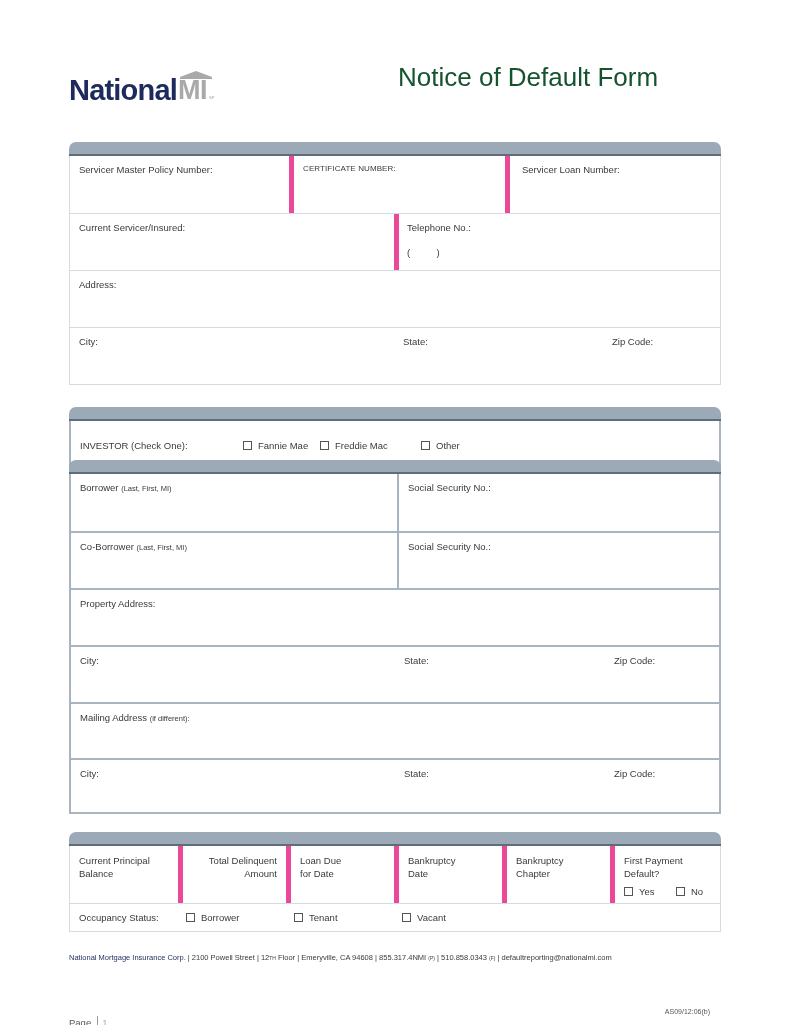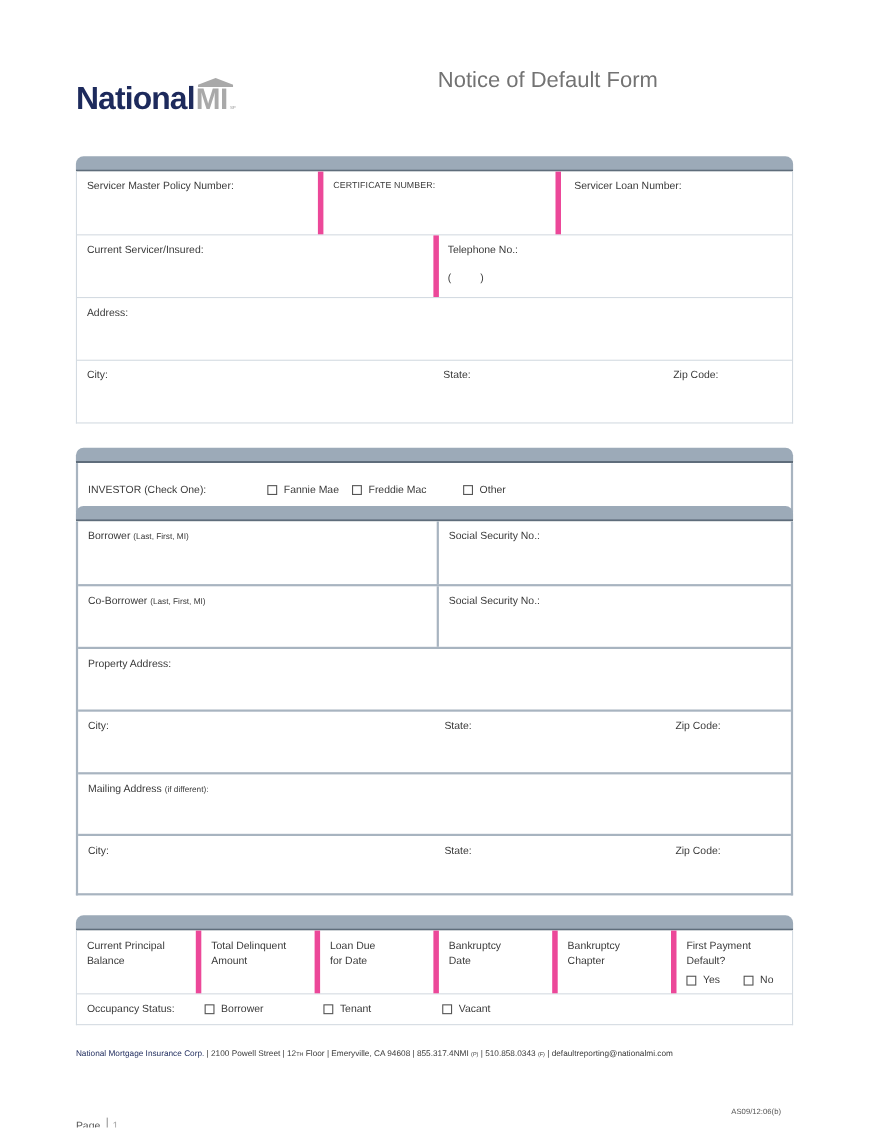--- a/index.html
+++ b/index.html
@@ -5,21 +5,21 @@
   * { box-sizing: border-box; margin: 0; padding: 0; }
   html, body { width: 790px; height: 1025px; background: #ffffff; overflow: hidden; }
   body { position: relative; font-family: "Liberation Sans", sans-serif; color: #333; }
 
   .logo { position: absolute; left: 69px; top: 68px; height: 40px; display: flex; align-items: flex-end; }
   .logo .nat { font-family: "Liberation Sans", sans-serif; font-weight: bold; font-size: 29px; color: #1d2a5c; letter-spacing: -0.8px; line-height: 36px; }
   .logo .mi { position: relative; font-family: "Liberation Sans", sans-serif; font-weight: bold; font-size: 27px; color: #a9a9a9; line-height: 36px; margin-left: 1px; letter-spacing: -0.5px; }
   .logo .mi .roof { position: absolute; left: 2px; top: -1px; width: 32px; height: 8px; }
   .logo .sp { font-size: 4px; color: #999; margin-left: 2px; margin-bottom: 8px; }
 
-  .title { position: absolute; left: 398px; top: 62px; font-size: 20px; color: #737373; font-family: "Liberation Sans", sans-serif; }
+  .title { position: absolute; left: 398px; top: 62px; font-size: 26px; color: #14532d; font-family: "Liberation Sans", sans-serif; }
 
   .section { position: absolute; left: 69px; width: 652px; }
   .bar { height: 14px; background: #9caab8; border-radius: 7px 7px 0 0; border-bottom: 2px solid #5f6d7b; }
   .grid { border-left: 1px solid #d4dbe2; border-right: 1px solid #d4dbe2; border-bottom: 1px solid #d4dbe2; }
   .row { display: flex; border-top: 1px solid #d4dbe2; }
   .row:first-child { border-top: none; }
   .cell { position: relative; font-size: 9.5px; color: #3a3a3a; padding: 8px 9px; }
   .cell + .cell { border-left: 5px solid #ec4899; }
   .small { font-size: 7.5px; }
   .small-label { font-size: 8px; letter-spacing: 0.1px; }
@@ -141,21 +141,21 @@
 </div>
 
 <div class="section" style="top:832px;">
   <div class="bar"></div>
   <div class="grid">
     <div class="row" style="height:57px;">
       <div class="cell" style="width:108px; line-height:13px;">
           <div>Current Principal</div>
           <div>Balance</div>
         </div>
-      <div class="cell" style="width:108px; line-height:13px;">
+      <div class="cell" style="width:108px; line-height:13px;text-align:right;">
           <div>Total Delinquent</div>
           <div>Amount</div>
         </div>
       <div class="cell" style="width:108px; line-height:13px;">
           <div>Loan Due</div>
           <div>for Date</div>
         </div>
       <div class="cell" style="width:108px; line-height:13px;">
           <div>Bankruptcy</div>
           <div>Date</div>

